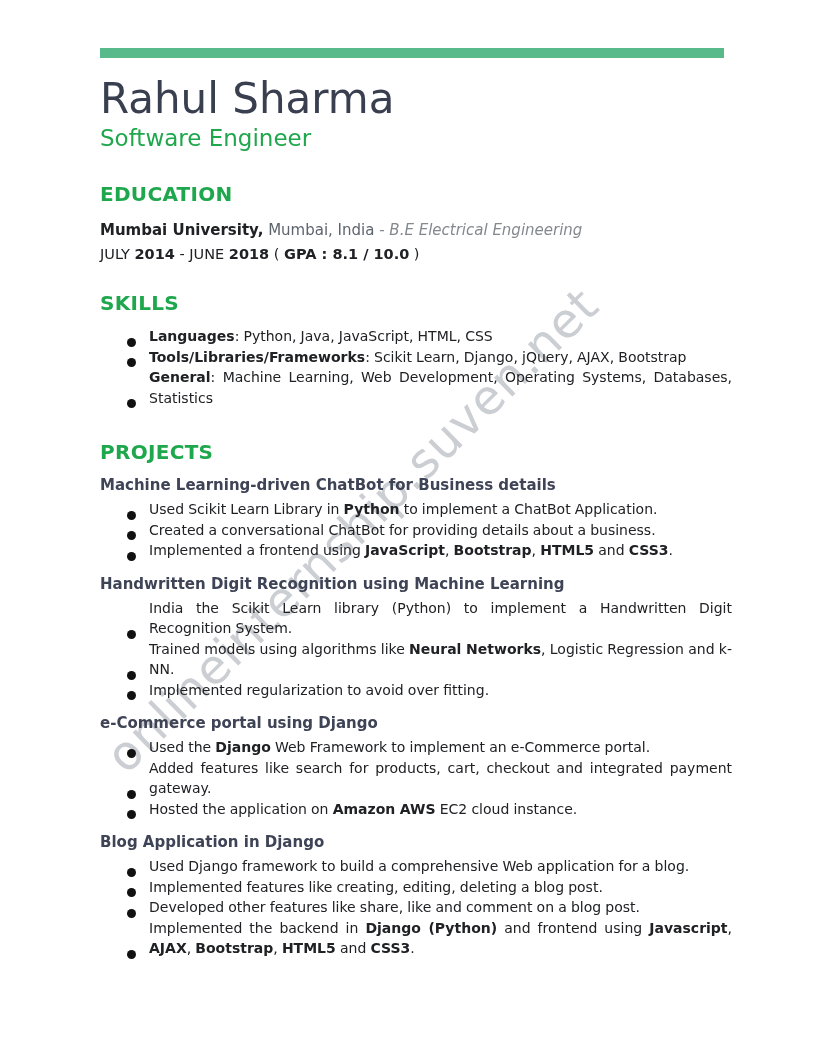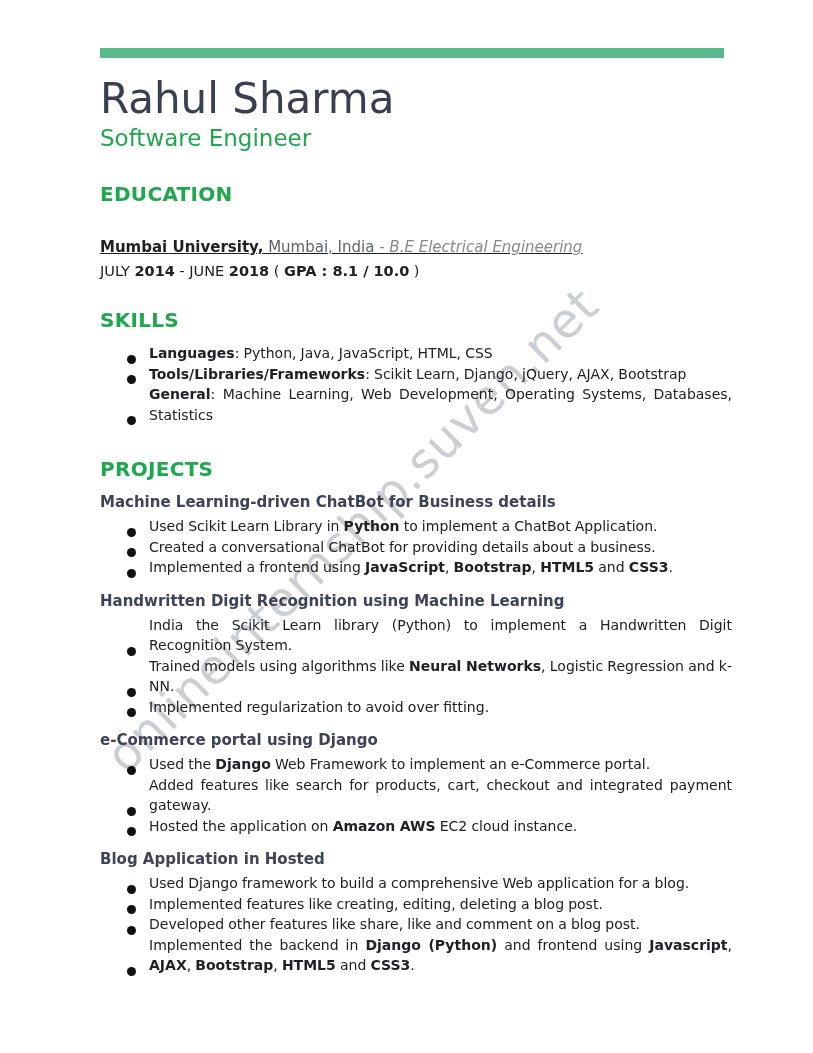--- a/index.html
+++ b/index.html
@@ -22,21 +22,21 @@
     transform:translate(-50%,-50%) rotate(-44.5deg);
     font-size:48px;color:var(--watermark);white-space:nowrap;
     z-index:0;letter-spacing:1px;
   }
   .content{position:absolute;left:100px;top:0;width:632px;z-index:1;}
   .top-bar{margin-top:48px;height:10px;width:624px;background:var(--bar);}
   .name{margin-top:21px;font-size:42px;line-height:40px;font-weight:400;color:var(--name);}
   .role{margin-top:6px;font-size:23px;line-height:26px;font-weight:400;color:var(--accent);}
   .sec-h{font-size:20px;line-height:22px;font-weight:700;color:var(--accent);letter-spacing:0.3px;}
   .sec-edu{margin-top:32px;}
-  .edu-line1{margin-top:30px;font-size:15px;line-height:24px;color:var(--body);text-decoration:underline;}
+  .edu-line1{margin-top:13px;font-size:15px;line-height:24px;color:var(--body);}
   .edu-line2{font-size:14.5px;line-height:24px;color:var(--body);}
   .sec-skills{margin-top:26px;}
   .sec-skills .blist{margin-top:12px;}
   .sec-projects{margin-top:33px;}
   .project{margin-top:12px;}
   .project:first-of-type{margin-top:11px;}
   .ptitle{font-size:15px;line-height:22px;font-weight:700;color:var(--subheading);}
   .project .blist{margin-top:3px;}
   .brow{display:flex;align-items:flex-end;padding-left:27px;}
   .dot{flex:none;width:9px;height:9px;border-radius:50%;background:var(--bullet);margin-top:6px;margin-right:13px;}
@@ -131,21 +131,21 @@
                 <span class="dot"></span>
                 <span class="btext"><span>Added features like search for products, cart, checkout and integrated payment gateway.</span></span>
               </div>
             <div class="brow">
                 <span class="dot"></span>
                 <span class="btext"><span>Hosted the application on </span><span class="sb">Amazon AWS</span><span> EC2 cloud instance.</span></span>
               </div>
           </div>
         </div>
         <div class="project">
-          <h3 class="ptitle">Blog Application in Hosted</h3>
+          <h3 class="ptitle">Blog Application in Django</h3>
           <div class="blist">
             <div class="brow">
                 <span class="dot"></span>
                 <span class="btext"><span>Used Django framework to build a comprehensive Web application for a blog.</span></span>
               </div>
             <div class="brow">
                 <span class="dot"></span>
                 <span class="btext"><span>Implemented features like creating, editing, deleting a blog post.</span></span>
               </div>
             <div class="brow">

